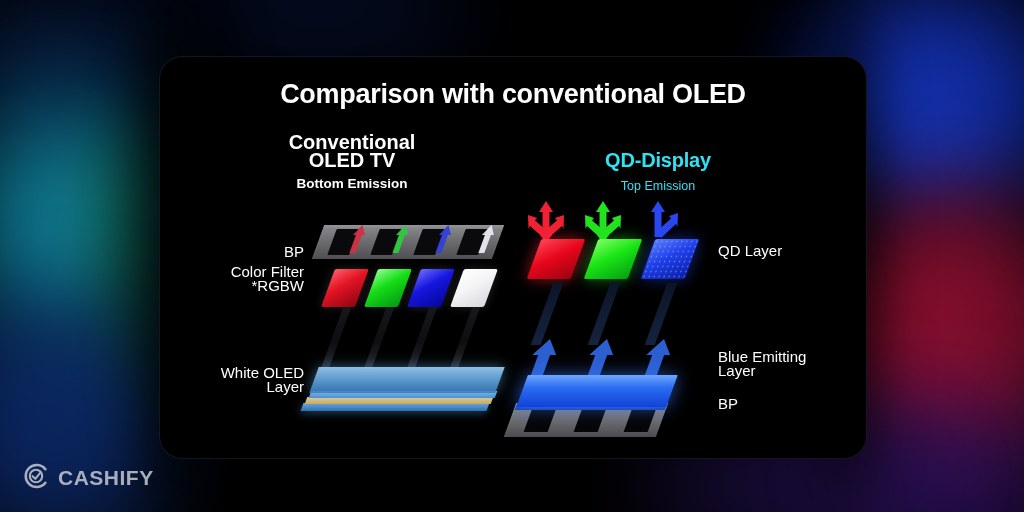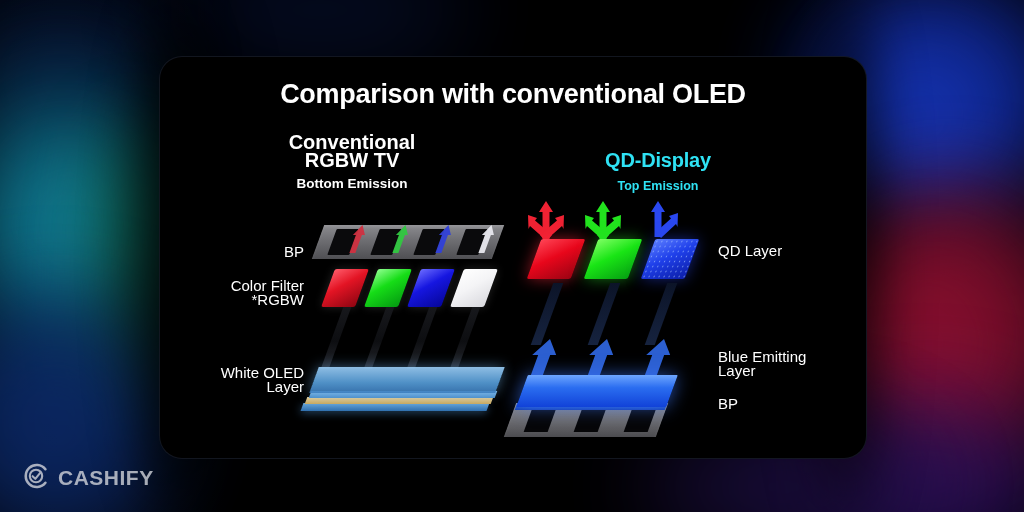--- a/index.html
+++ b/index.html
@@ -44,29 +44,29 @@
     color:#ffffff;font-size:27px;font-weight:700;letter-spacing:-.3px;
   }
 
   
   .col-head{position:absolute;text-align:center;}
   .ch-left{left:62px;width:260px;top:76px;}
   .ch-right{left:358px;width:280px;top:92px;}
   .ch-l1{color:#fff;font-size:20px;font-weight:600;line-height:18px;}
   .ch-l2{color:#fff;font-size:13.5px;font-weight:700;margin-top:7px;}
   .ch-r1{color:#2fe2f4;font-size:20px;font-weight:700;letter-spacing:-.2px;}
-  .ch-r2{color:#2fe2f4;font-size:12.5px;font-weight:700;margin-top:7px;}
+  .ch-r2{color:#2fe2f4;font-size:12.5px;font-weight:400;margin-top:7px;}
 
   
   .lab{position:absolute;color:#ffffff;font-size:15px;line-height:13.5px;font-weight:400;}
   .lab.r{text-align:right;}
   .lab.l{text-align:left;}
 
   .lab-bp-left   {right:562px;top:188px;width:120px;}
-  .lab-cfilter   {right:562px;top:222px;width:120px;}
+  .lab-cfilter   {right:562px;top:208px;width:120px;}
   .lab-woled     {right:562px;top:309px;width:120px;}
   .lab-qd        {left:558px;top:187px;width:140px;}
   .lab-bel       {left:558px;top:293px;width:140px;}
   .lab-bp-right  {left:558px;top:340px;width:140px;}
 
   
   .diagram{position:absolute;}
   .left-diagram{left:150px;top:160px;width:200px;height:230px;}
   .right-diagram{left:360px;top:140px;width:190px;height:255px;}
 
@@ -147,21 +147,21 @@
   <div class="glow g-dkL"></div>
   <div class="glow g-dkR"></div>
 
   <div id="card">
 
     <div class="title">Comparison with conventional OLED</div>
 
     <div class="col-head ch-left">
       <div class="ch-l1">
         <span>Conventional</span><br>
-        <span>RGBW TV</span>
+        <span>OLED TV</span>
       </div>
       <div class="ch-l2">Bottom Emission</div>
     </div>
 
     <div class="col-head ch-right">
       <div class="ch-r1">QD-Display</div>
       <div class="ch-r2">Top Emission</div>
     </div>
 
     <div class="lab r lab-bp-left">BP</div>

